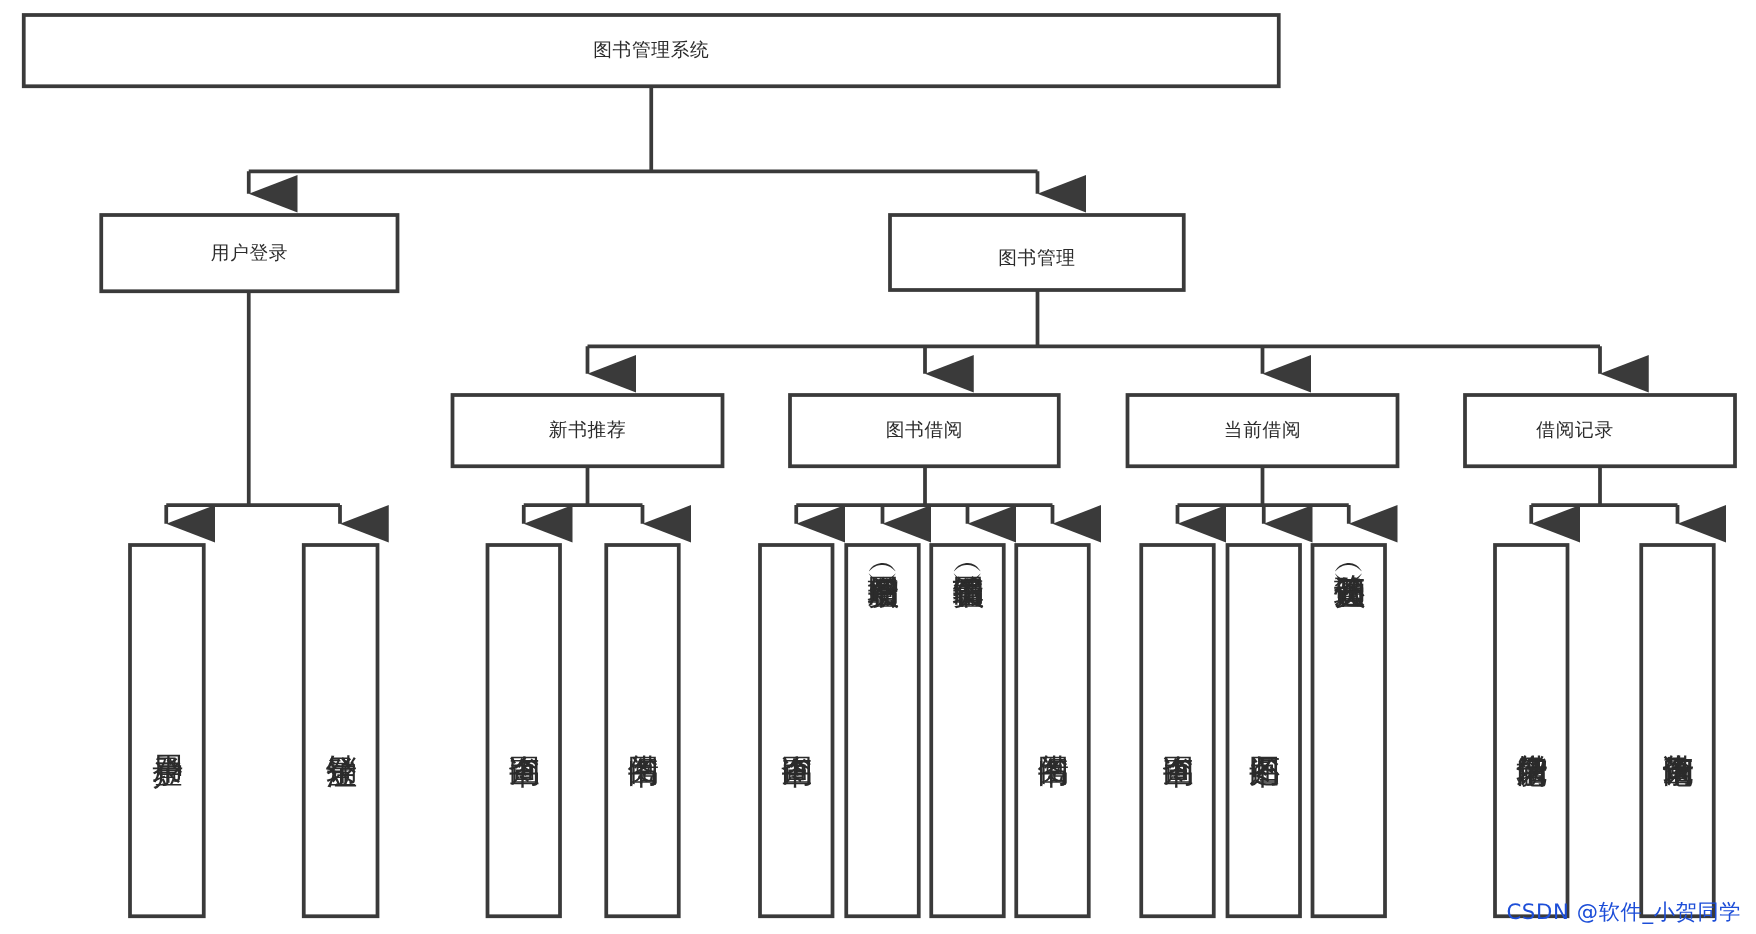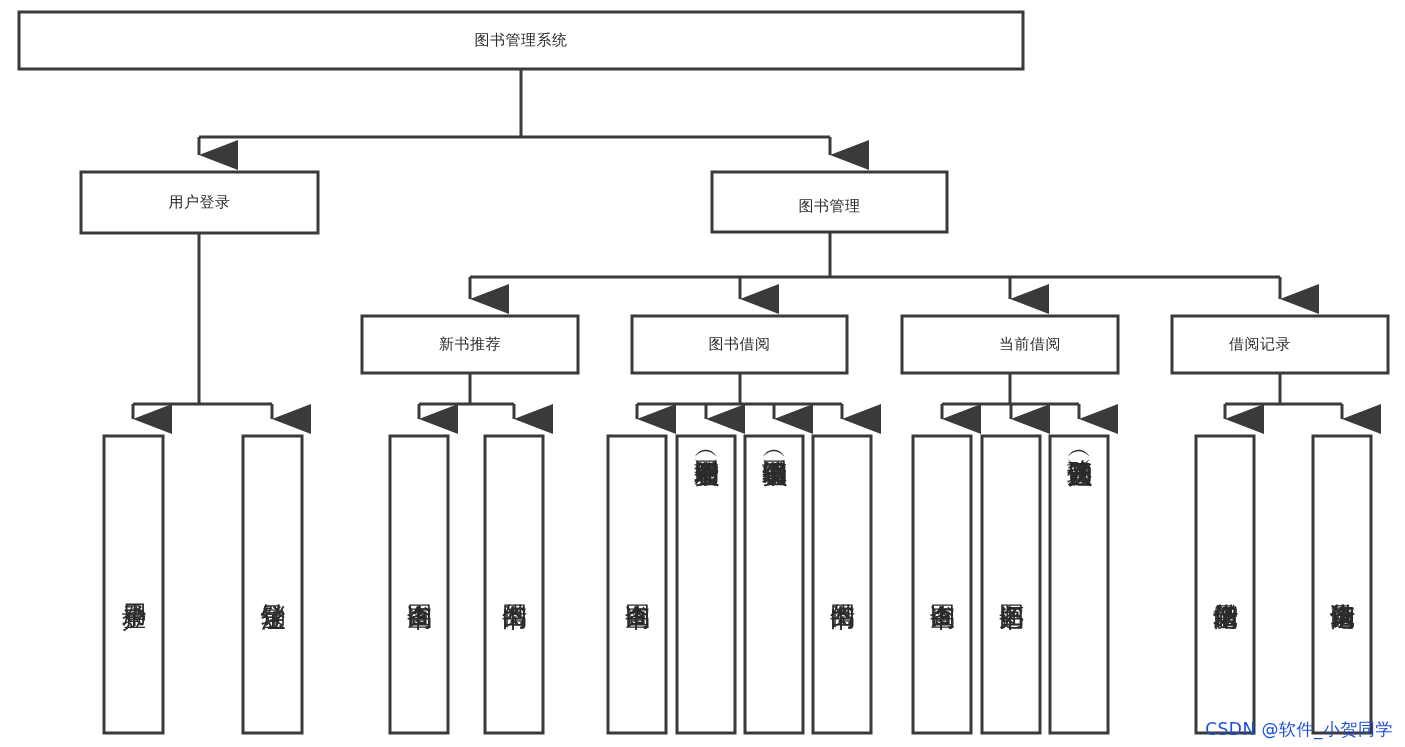--- a/index.html
+++ b/index.html
@@ -195,21 +195,21 @@
   </div>
 
   <div class="hlabel-wrap" style="left:362px; top:316px; width:216px; height:57px;">
     <span class="hlabel-text">新书推荐</span>
   </div>
 
   <div class="hlabel-wrap" style="left:632px; top:316px; width:215px; height:57px;">
     <span class="hlabel-text">图书借阅</span>
   </div>
 
-  <div class="hlabel-wrap" style="left:902px; top:316px; width:216px; height:57px;margin-left:20px;">
+  <div class="hlabel-wrap" style="left:902px; top:316px; width:216px; height:57px;">
     <span class="hlabel-text">当前借阅</span>
   </div>
 
   <div class="hlabel-wrap" style="left:1172px; top:316px; width:176px; height:57px;">
     <span class="hlabel-text">借阅记录</span>
   </div>
 
   <div class="vlabel-wrap" style="left:104px; top:436px; width:59px; height:297px;">
     <span class="vlabel-text">用户登录</span>
   </div>

